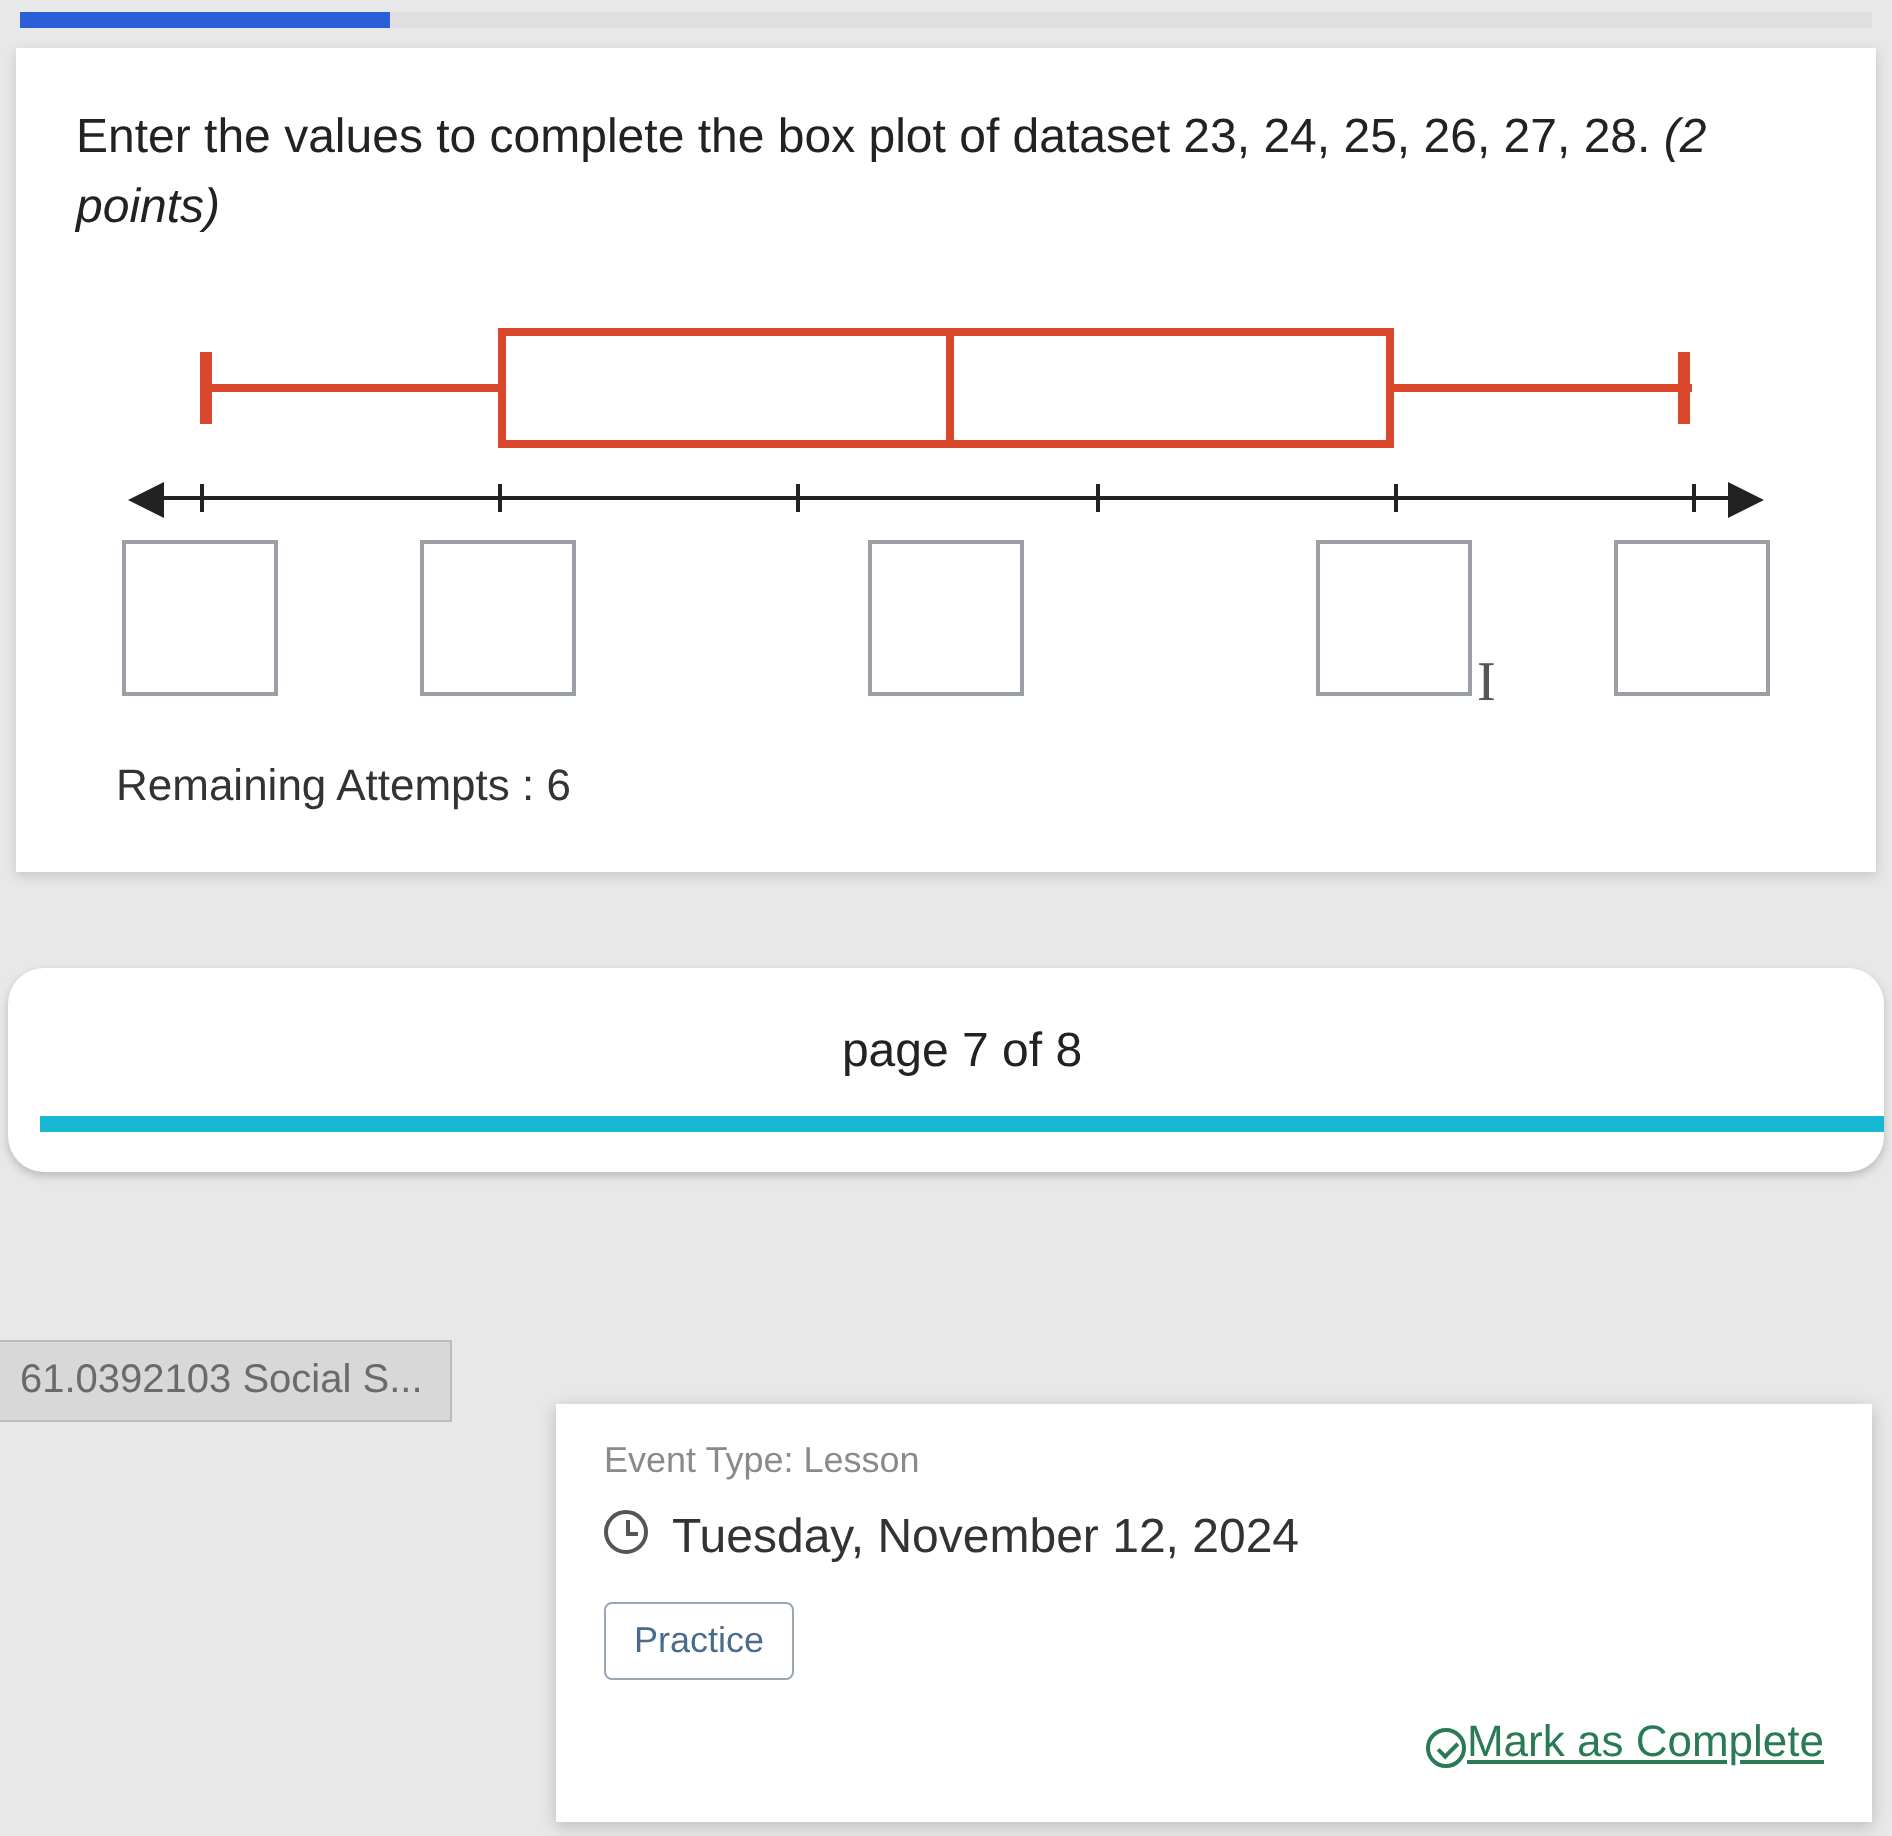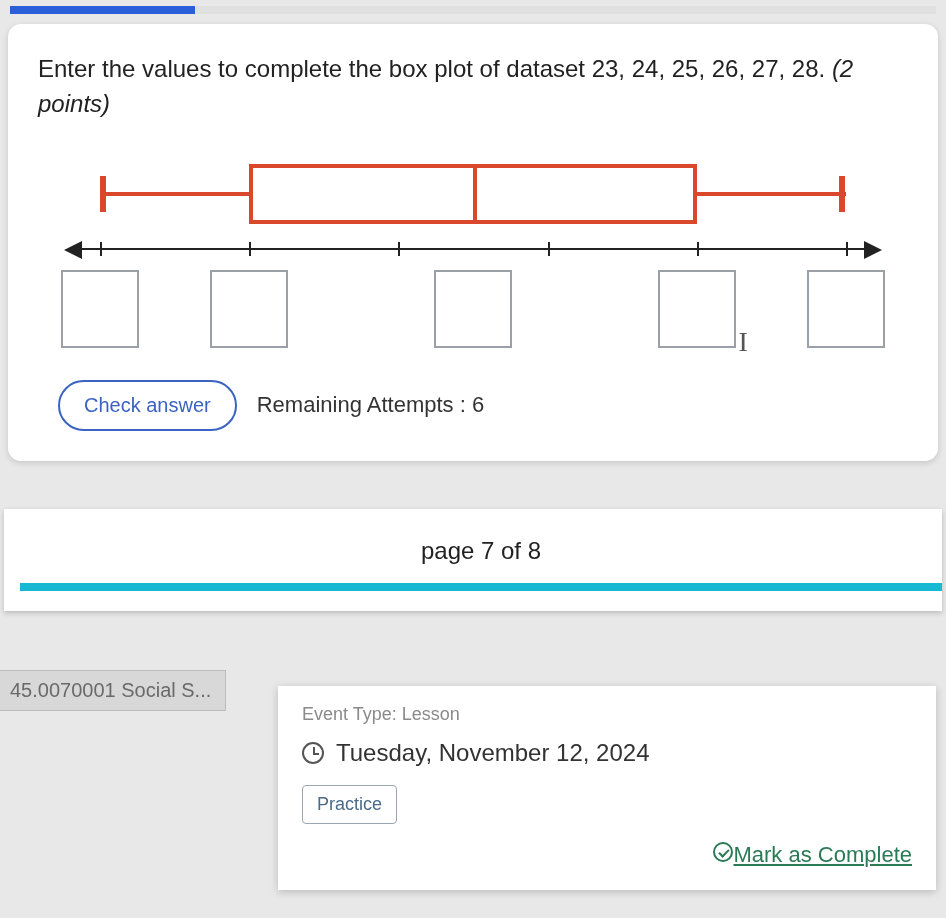--- a/index.html
+++ b/index.html
@@ -20,21 +20,21 @@
   .top-bar-fill {
     position: absolute;
     left: 0; top: 0; bottom: 0;
     width: 20%;
     background: #2b5fd9;
   }
   .card-question {
     background: #fff;
     margin: 10px 8px 0 8px;
     padding: 28px 30px 30px 30px;
-    border-radius: 13px;
+    border-radius: 0;
     box-shadow: 0 2px 6px rgba(0,0,0,0.15);
   }
   .question-text {
     font-size: 24px;
     color: #222;
     line-height: 1.45;
   }
   .points {
     font-style: italic;
   }
@@ -132,20 +132,21 @@
 
   .pager-card {
     background: #fff;
     margin: 48px 4px 0 4px;
     padding: 28px 0 20px 16px;
     text-align: center;
     font-size: 24px;
     color: #222;
     box-shadow: 0 2px 5px rgba(0,0,0,0.2);
     position: relative;
+    border-radius: 18px;
   }
   .pager-underline {
     height: 8px;
     background: #18b7d4;
     margin-top: 18px;
   }
 
   .bg-tab {
     position: absolute;
     left: 0;
@@ -154,34 +155,33 @@
     color: #6a6a6a;
     padding: 8px 14px 8px 10px;
     font-size: 20px;
     border: 1px solid #bbb;
     border-left: none;
   }
 
   .lesson-card {
     position: absolute;
     left: 278px;
-    top: 686px;
+    top: 702px;
     right: 10px;
     background: #fff;
     padding: 18px 24px 22px 24px;
     box-shadow: 0 2px 8px rgba(0,0,0,0.2);
   }
   .event-type {
     color: #8a8a8a;
     font-size: 18px;
     margin-bottom: 14px;
   }
   .date-row {
     display: flex;
-    align-items: center;
     gap: 12px;
     font-size: 24px;
     color: #333;
     margin-bottom: 18px;
   }
   .clock-icon {
     width: 22px; height: 22px;
     border: 2px solid #555;
     border-radius: 50%;
     position: relative;
@@ -217,21 +217,21 @@
   }
   .mark-row {
     text-align: right;
   }
   .mark-link {
     color: #2a7a55;
     font-size: 22px;
     text-decoration: underline;
     cursor: pointer;
     display: inline-flex;
-    align-items: flex-start;
+    align-items: flex-end;
     gap: 0;
   }
   .check-circle {
     width: 20px; height: 20px;
     border: 2px solid #2a7a55;
     border-radius: 50%;
     position: relative;
     display: inline-block;
   }
   .check-circle::after {
@@ -280,32 +280,31 @@
   <div class="inputs-row">
     <input class="value-input" style="left: calc(4% - 39px);">
     <input class="value-input" style="left: calc(22.4% - 39px);">
     <input class="value-input" style="left: calc(50% - 39px);">
     <input class="value-input" style="left: calc(77.6% - 39px);">
     <input class="value-input" style="left: calc(96% - 39px);">
     <span class="cursor-i" style="left:calc(77.6% + 42px); top:56px;">I</span>
   </div>
 
   <div class="action-row">
-    <button class="check-btn">Check answer</button>
     <span class="attempts">Remaining Attempts : 6</span>
   </div>
 </div>
 
 <div class="pager-card">
   <div>page 7 of 8</div>
   <div class="pager-underline"></div>
 </div>
 
 <div class="bg-tab">
-  <span>45.0070001 Social S...</span>
+  <span>61.0392103 Social S...</span>
 </div>
 
 <div class="lesson-card">
   <div class="event-type">Event Type: Lesson</div>
   <div class="date-row">
     <span class="clock-icon"></span>
     <span>Tuesday, November 12, 2024</span>
   </div>
   <div class="pill-row">
     <button class="pill">Practice</button>

